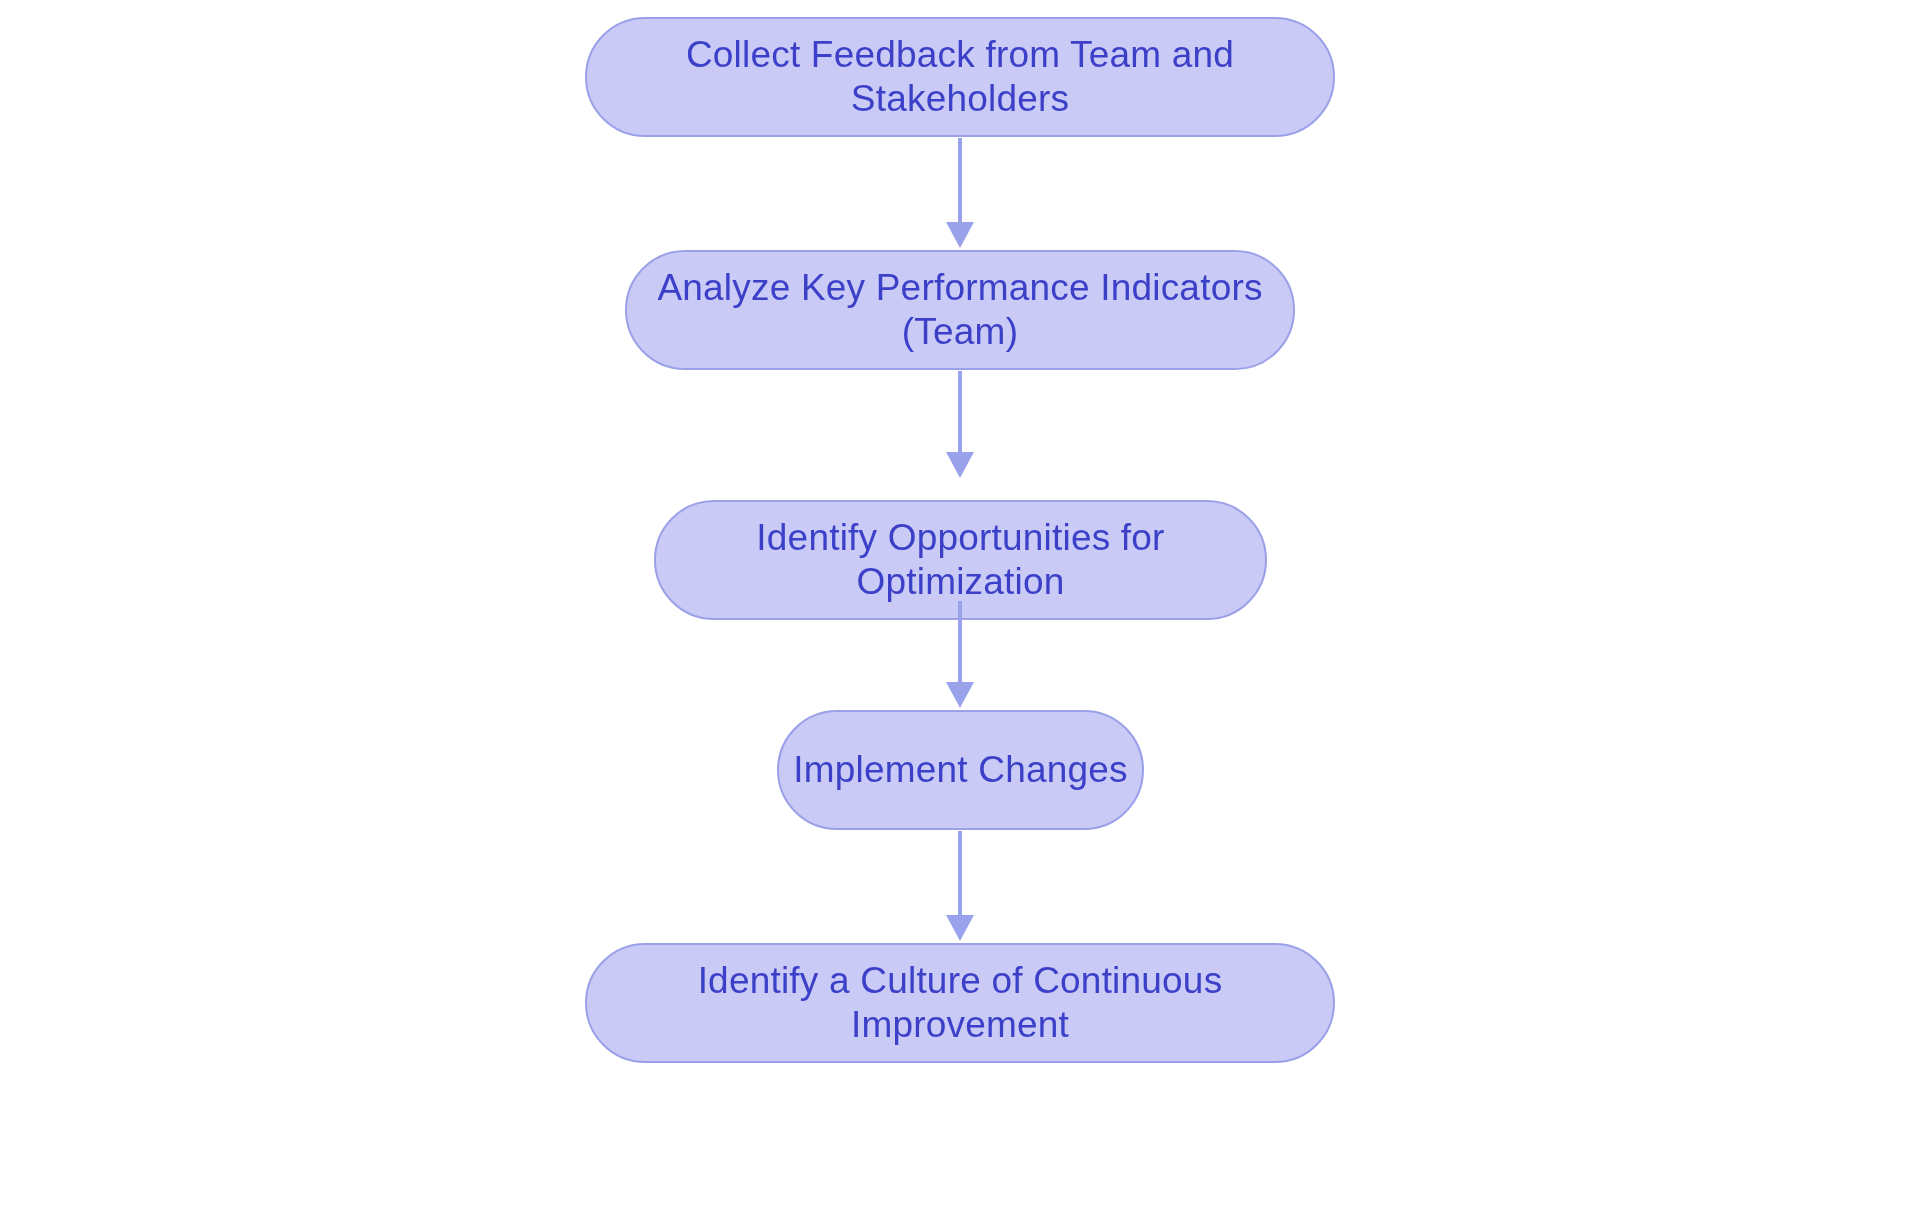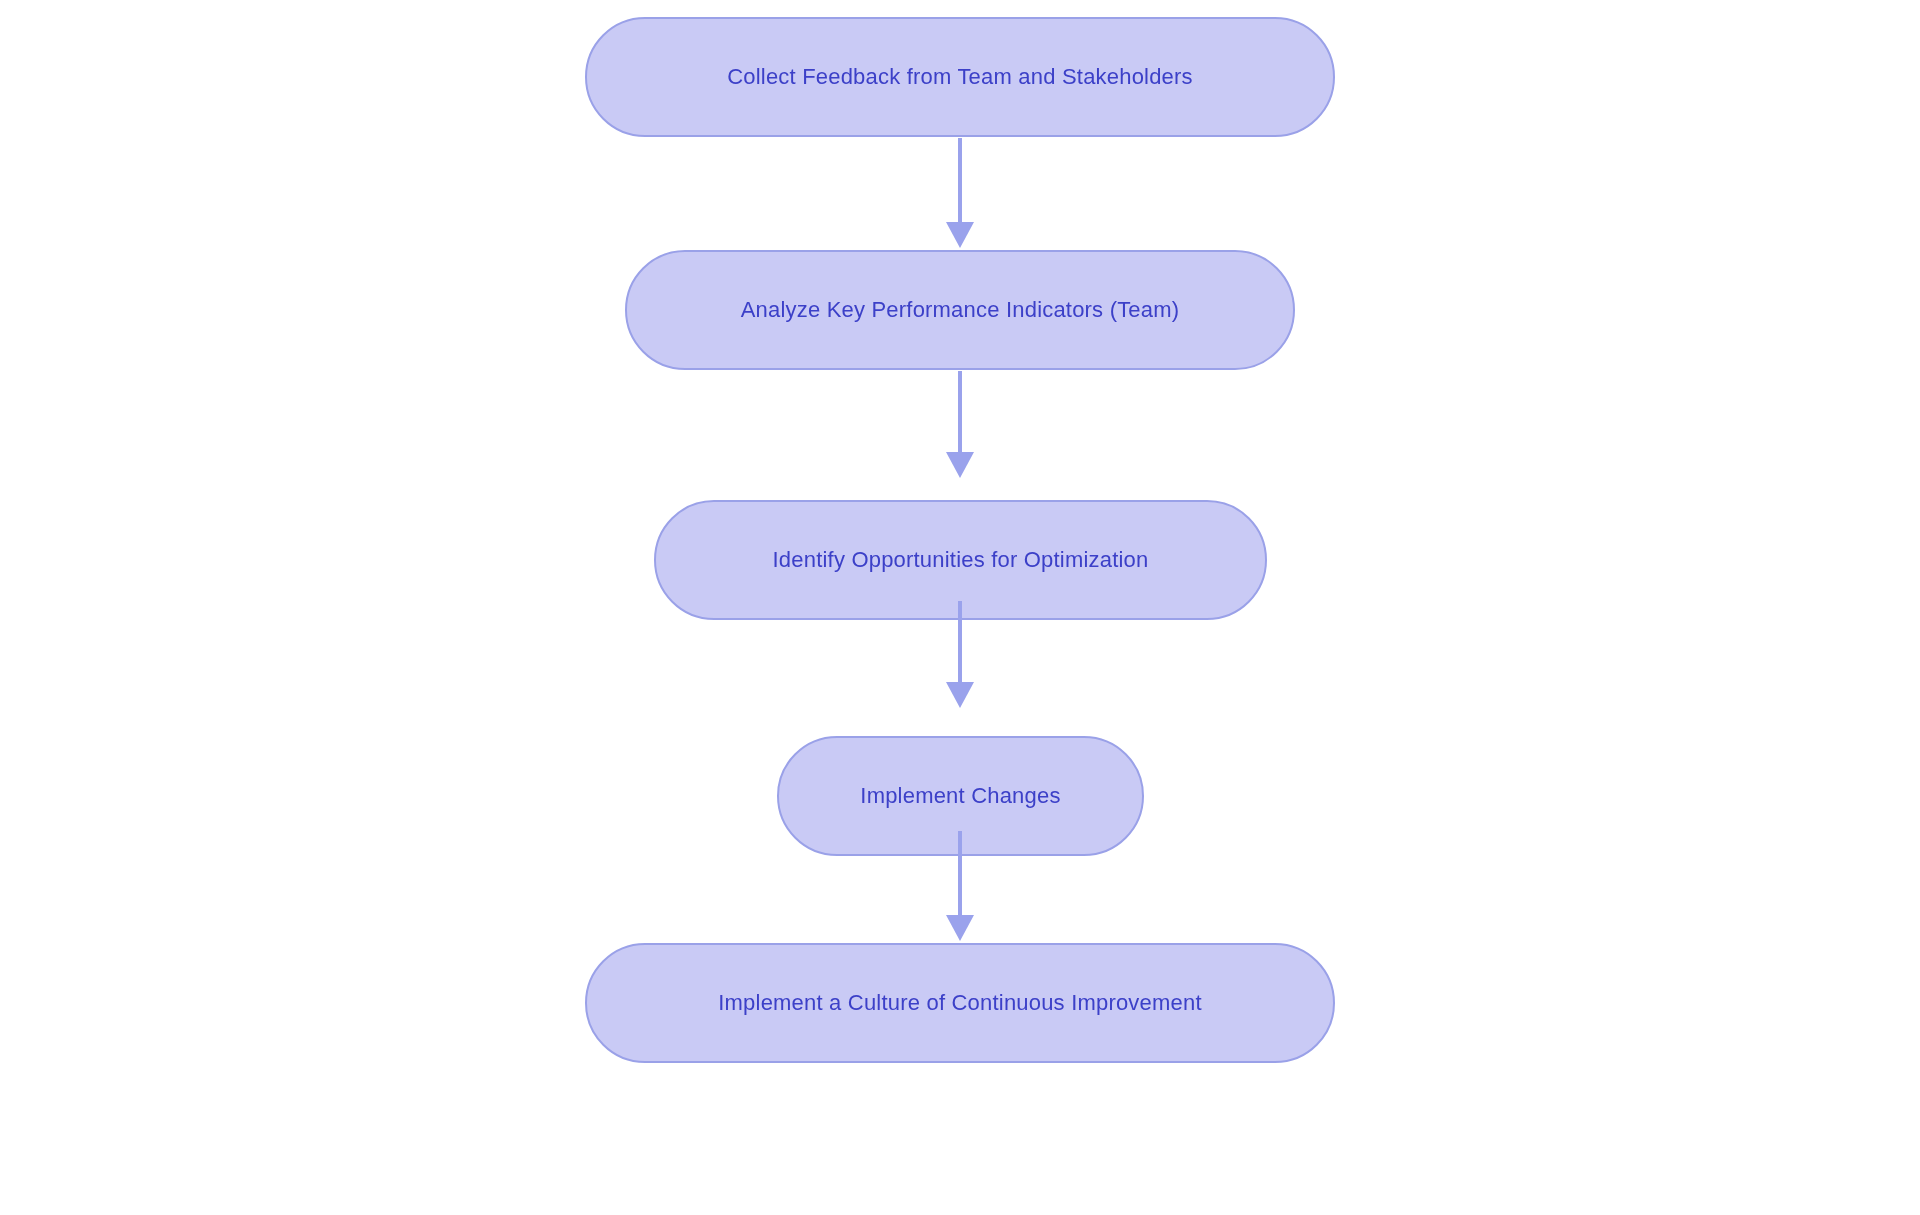--- a/index.html
+++ b/index.html
@@ -24,28 +24,28 @@
     align-items: center;
     justify-content: center;
     background: var(--node-fill, #c9caf5);
     border: 2px solid var(--node-border, #9aa1e8);
     border-radius: 60px;
     box-sizing: border-box;
     text-align: center;
   }
   .node-label {
     color: var(--node-text, #3c40c8);
-    font-size: 22px;
+    font-size: 37px;
     line-height: 1.2;
     letter-spacing: 0.2px;
   }
   .n1 { left: 585px; top:  17px; width: 750px; height: 120px; }
   .n2 { left: 625px; top: 250px; width: 670px; height: 120px; }
   .n3 { left: 654px; top: 500px; width: 613px; height: 120px; }
-  .n4 { left: 777px; top: 736px; width: 367px; height: 120px; }
+  .n4 { left: 777px; top: 710px; width: 367px; height: 120px; }
   .n5 { left: 585px; top: 943px; width: 750px; height: 120px; }
   
   .arrow {
     position: absolute;
     left: 946px;            
     width: 28px;
   }
   .a1 { top: 138px; height: 110px; }
   .a2 { top: 371px; height: 107px; }
   .a3 { top: 601px; height: 107px; }
@@ -154,17 +154,17 @@
   <div class="node n4">
     <span class="node-label">Implement Changes</span>
   </div>
 
   <div class="arrow a4">
     <div class="arrow-line"></div>
     <div class="arrow-head"></div>
   </div>
 
   <div class="node n5">
-    <span class="node-label">Implement a Culture of Continuous Improvement</span>
+    <span class="node-label">Identify a Culture of Continuous Improvement</span>
   </div>
 
 
 </div>
 
 </body></html>

